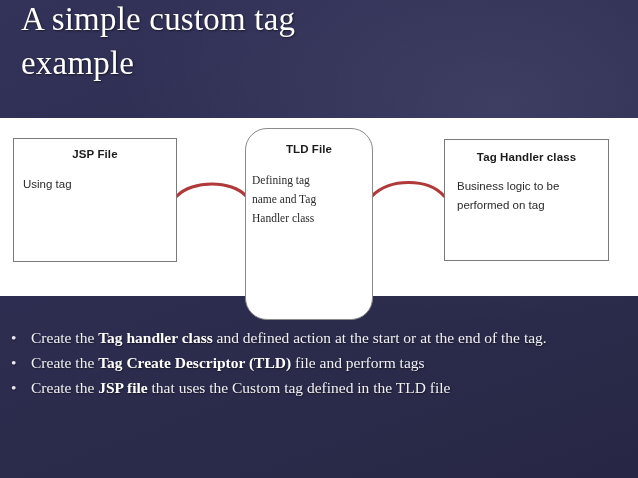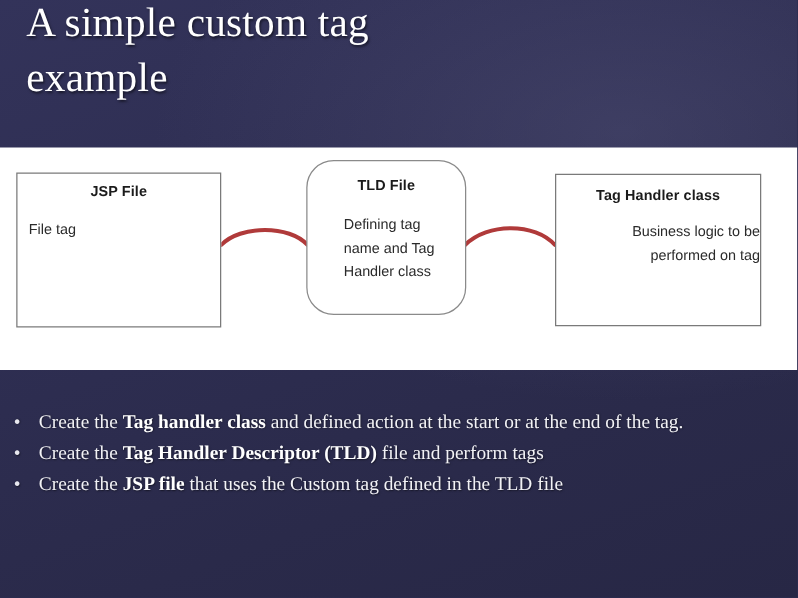--- a/index.html
+++ b/index.html
@@ -70,23 +70,23 @@
     font-size: 11.5px;
     font-weight: 400;
     color: #2a2a2a;
     line-height: 19px;
   }
 
   #box-jsp       { left: 13px;  top: 20px; width: 164px; height: 124px; }
   #box-jsp .dbox-title { margin-top: 9px; }
   #box-jsp .dbox-body  { margin-top: 15px; margin-left: 9px; }
 
-  #box-tld       { left: 245px; top: 10px; width: 128px; height: 124px; }
+  #box-tld       { left: 245px; top: 10px; width: 128px; height: 192px; }
   #box-tld .dbox-title { margin-top: 14px; }
-  #box-tld .dbox-body  { margin-top: 16px; margin-left: 29px; }
+  #box-tld .dbox-body  { margin-top: 16px; margin-left: 6px; font-family: Liberation Serif, serif; }
 
   #box-handler   { left: 444px; top: 21px; width: 165px; height: 122px; }
   #box-handler .dbox-title { margin-top: 11px; }
   #box-handler .dbox-body  { margin-top: 14px; margin-left: 12px; }
 
   #connectors {
     position: absolute;
     left: 0; top: 0;
     width: 638px; height: 178px;
     pointer-events: none;
@@ -129,48 +129,48 @@
 
   <div id="diagram-panel">
 
     <svg id="connectors" viewBox="0 0 638 178">
       <path d="M 177,78 C 192,62 232,62 246,78" fill="none" stroke="#b03a3a" stroke-width="3.2" stroke-linecap="round"></path>
       <path d="M 372,78 C 390,60 428,60 444,78" fill="none" stroke="#b03a3a" stroke-width="3.2" stroke-linecap="round"></path>
     </svg>
 
     <div class="dbox rect" id="box-jsp">
       <div class="dbox-title">JSP File</div>
-      <div class="dbox-body" style="white-space: pre-line;">File tag</div>
+      <div class="dbox-body" style="white-space: pre-line;">Using tag</div>
     </div>
 
     <div class="dbox round" id="box-tld">
       <div class="dbox-title">TLD File</div>
       <div class="dbox-body" style="white-space: pre-line;">Defining tag
 name and Tag
 Handler class</div>
     </div>
 
     <div class="dbox rect" id="box-handler">
       <div class="dbox-title">Tag Handler class</div>
-      <div class="dbox-body" style="white-space: pre-line; text-align: right;">Business logic to be
+      <div class="dbox-body" style="white-space: pre-line;">Business logic to be
 performed on tag</div>
     </div>
 
   </div>
 
   <div id="bullets">
 
     <div class="bullet-row">
       <span class="bullet-dot">•</span>
       <span>Create the </span><b>Tag handler class</b><span> and defined action at the start or at the end of the tag.</span>
     </div>
 
     <div class="bullet-row">
       <span class="bullet-dot">•</span>
-      <span>Create the </span><b>Tag Handler Descriptor (TLD)</b><span> file and perform tags</span>
+      <span>Create the </span><b>Tag Create Descriptor (TLD)</b><span> file and perform tags</span>
     </div>
 
     <div class="bullet-row">
       <span class="bullet-dot">•</span>
       <span>Create the </span><b>JSP file</b><span> that uses the Custom tag defined in the TLD file</span>
     </div>
 
   </div>
 
 </div>

